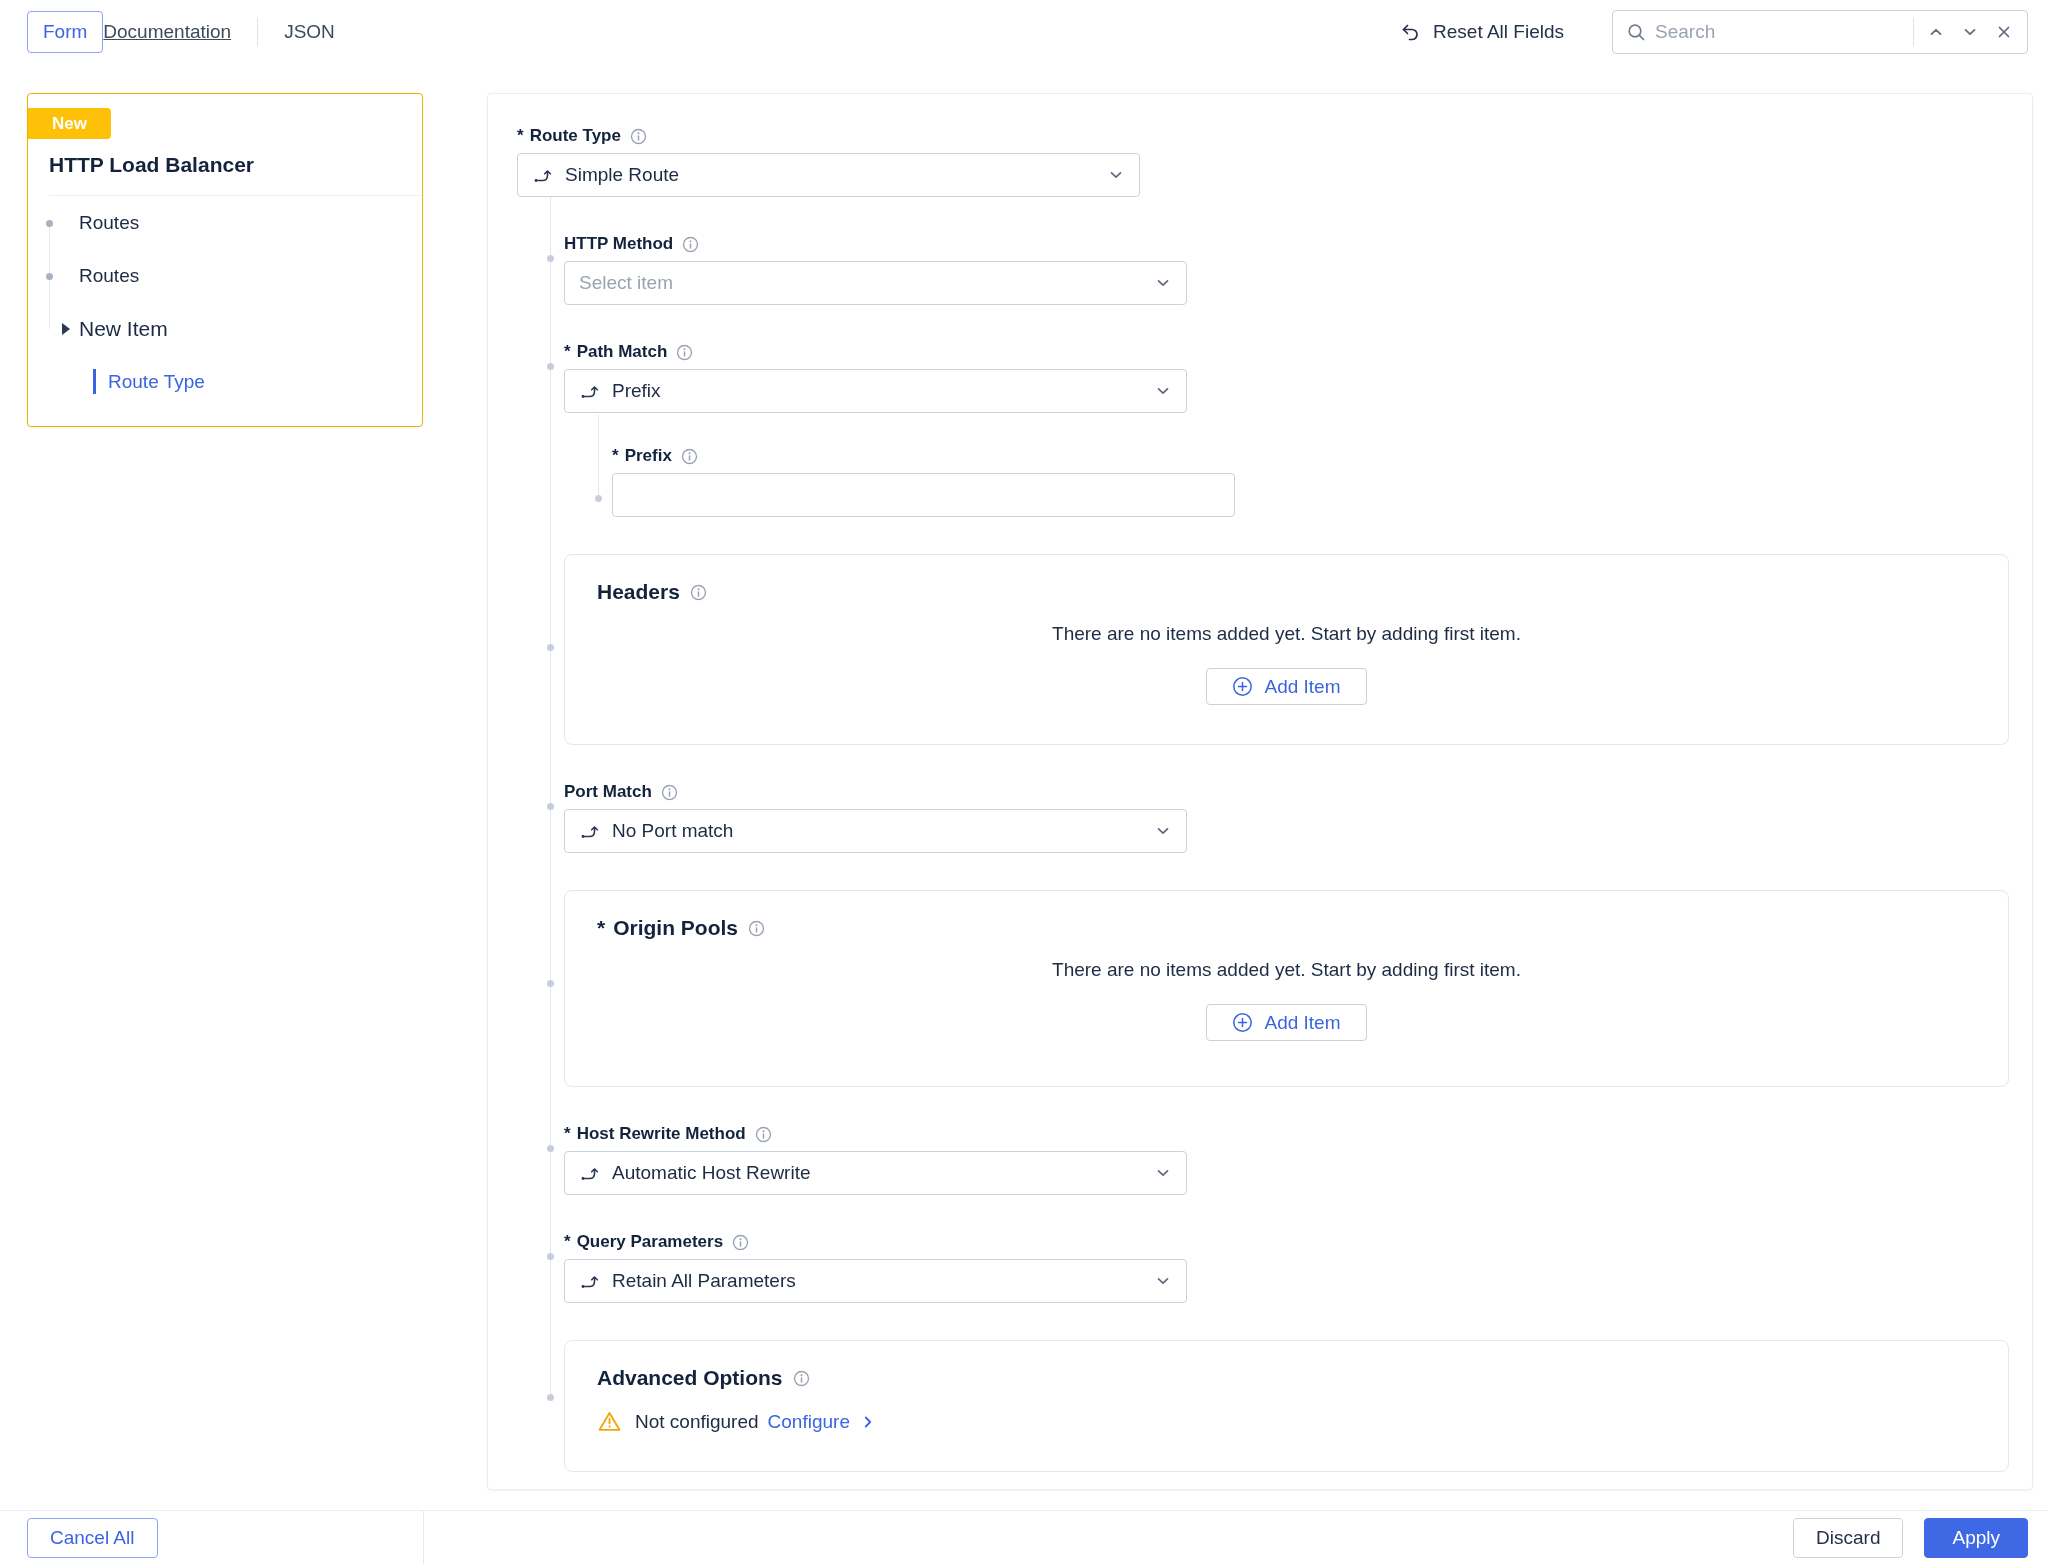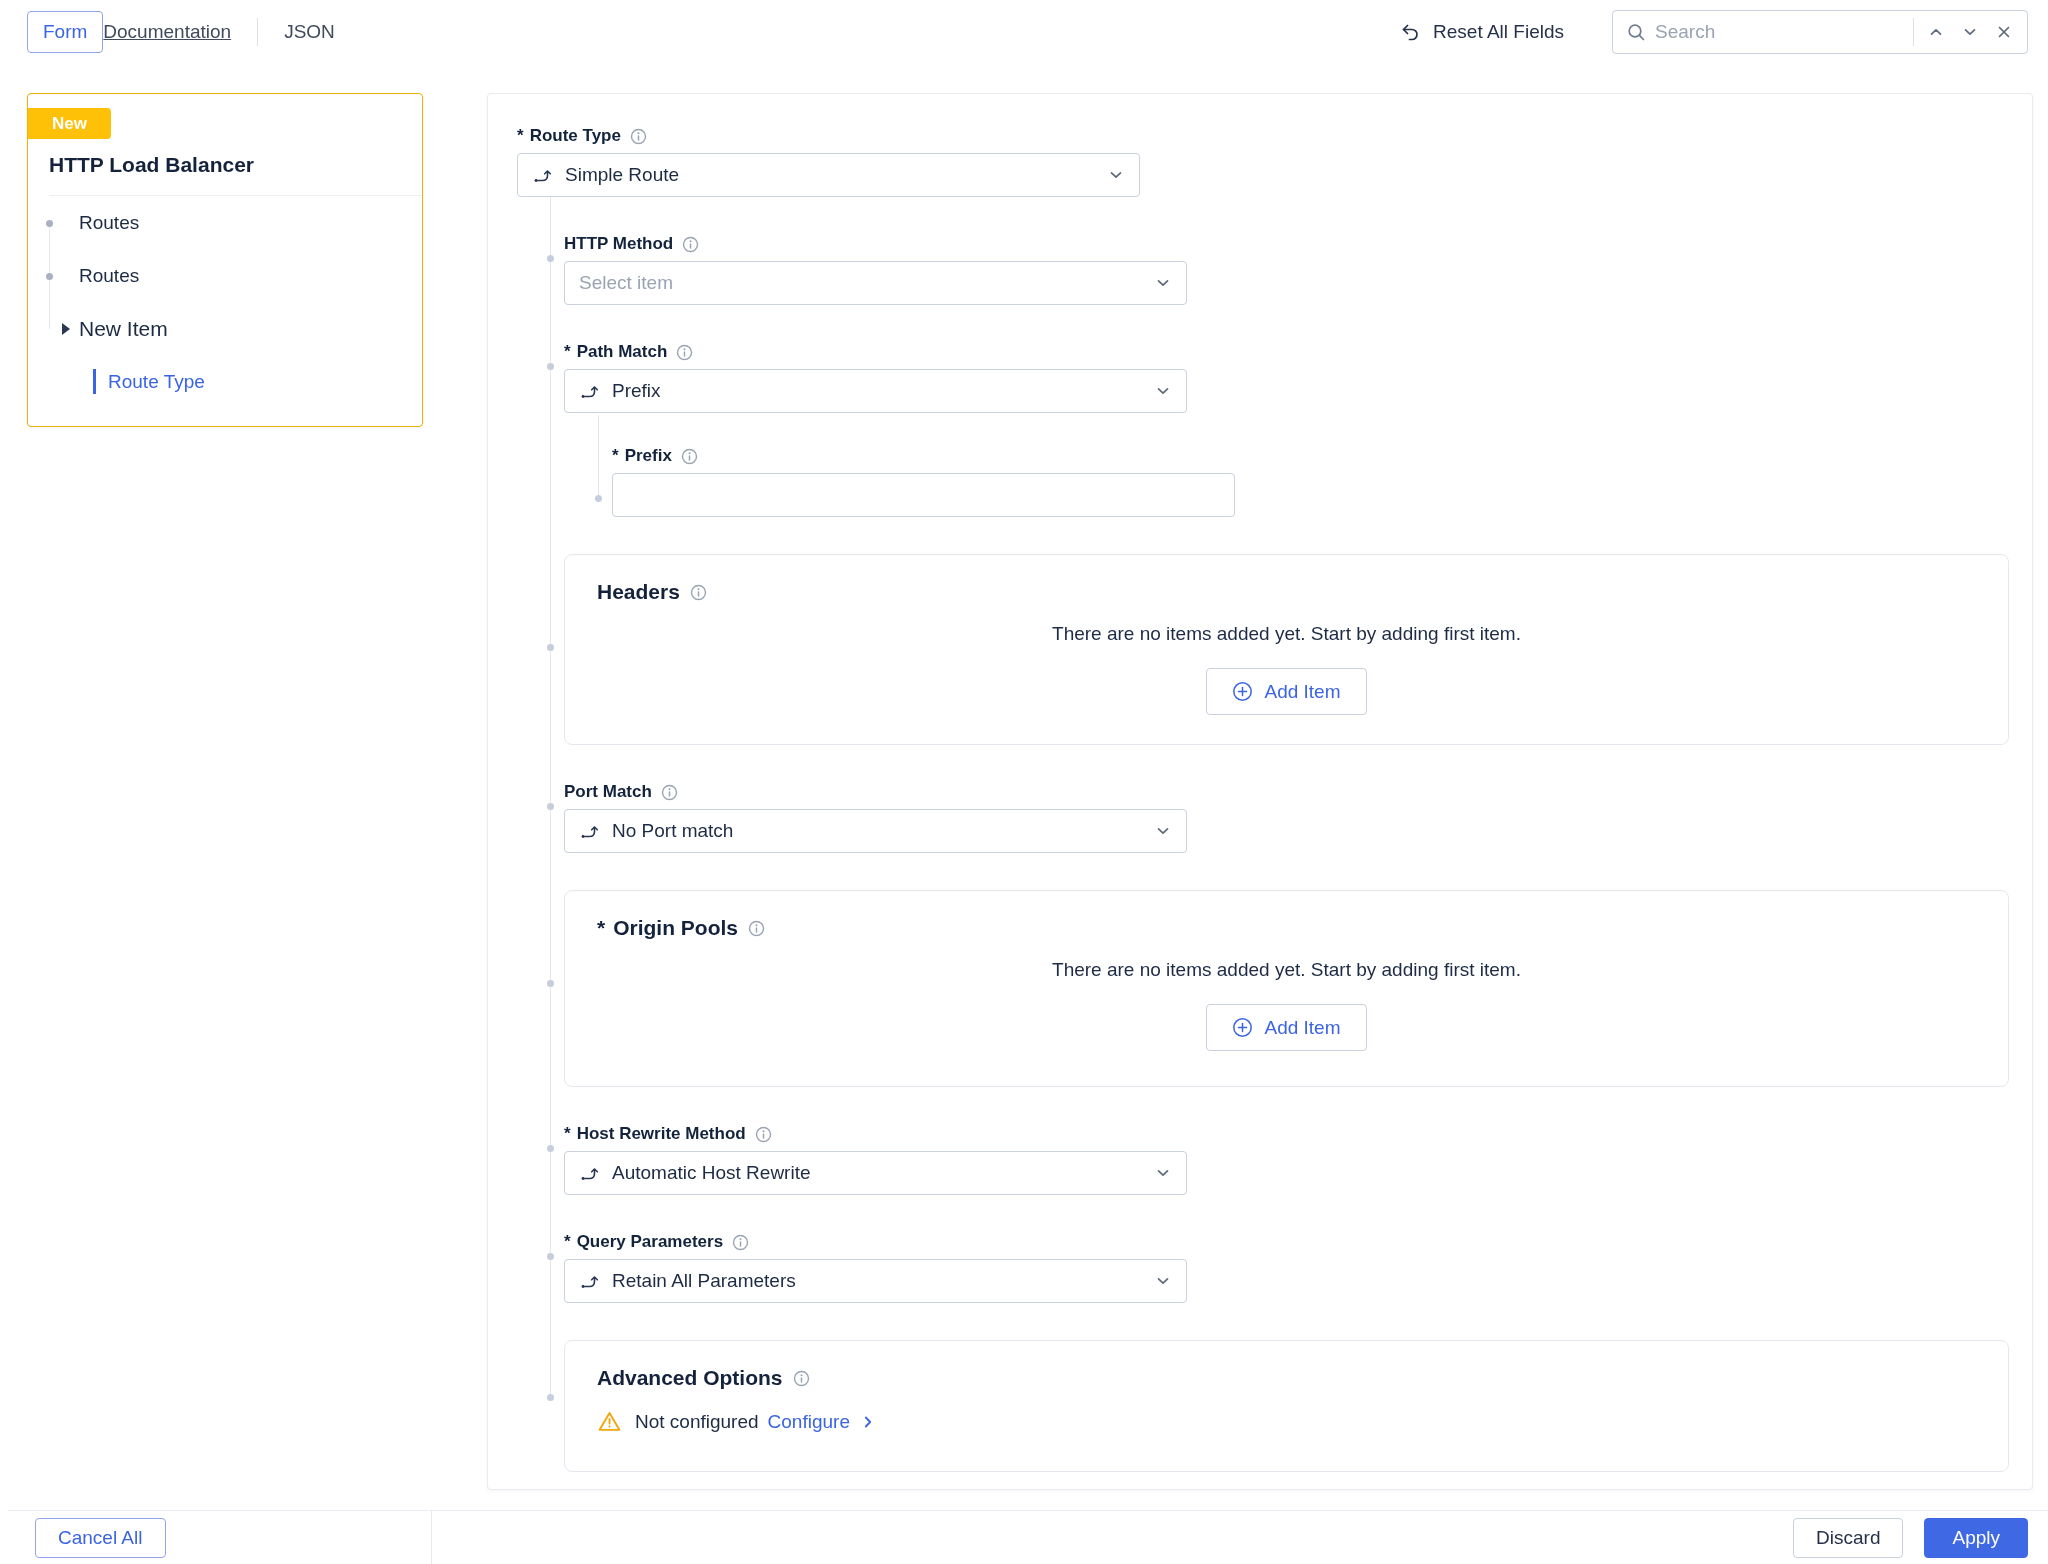--- a/index.html
+++ b/index.html
@@ -60,31 +60,31 @@
   .lvl2{display:flow-root;margin-left:48px;position:relative;}
   .lvl2::before{content:'';position:absolute;left:-14px;top:2px;height:80px;width:1px;background:#e2e6ed;}
   .node2{position:relative;margin-top:32px;}
   .node2::before{content:'';position:absolute;left:-17px;top:50px;width:7px;height:7px;border-radius:50%;background:#c6cedb;}
 
   .section-box{width:1445px;border:1px solid #e4e8ee;border-radius:8px;padding:24px 32px 28px;background:#fff;}
   .btitle{display:flex;align-items:center;font-size:21px;font-weight:600;color:#15223c;line-height:26px;}
   .btitle .req{margin-right:8px;font-weight:600;}
   .btitle .info{margin-left:10px;display:flex;align-items:center;}
   .empty-text{text-align:center;font-size:19px;color:#1d2b44;margin-top:18px;}
-  .add-btn{display:flex;align-items:center;gap:11px;margin:23px auto 0;height:47px;padding:0 25px;background:#fff;border:1px solid #c9d1dc;border-radius:4px;color:#3b64e3;font-size:19px;font-family:inherit;cursor:pointer;}
+  .add-btn{display:flex;align-items:center;gap:11px;margin:23px auto 0;height:37px;padding:0 25px;background:#fff;border:1px solid #c9d1dc;border-radius:4px;color:#3b64e3;font-size:19px;font-family:inherit;cursor:pointer;}
   .sec-headers{min-height:191px;}
   .sec-origin{min-height:197px;}
   .sec-adv{min-height:132px;}
   .adv-row{display:flex;align-items:center;margin-top:18px;font-size:19px;color:#1d2b44;}
   .adv-row .warn{display:flex;margin-right:13px;}
   .adv-link{color:#3b64e3;margin-left:9px;cursor:pointer;display:flex;align-items:center;background:none;border:none;font-size:19px;font-family:inherit;}
   .adv-link .chevr{margin-left:9px;display:flex;}
 
   
-  .footer{position:absolute;left:8px;right:0;bottom:0;height:54px;background:#fff;border-top:1px solid #e9ecf1;display:flex;align-items:center;padding:0 20px 0 27px;}
+  .footer{position:absolute;left:0;right:0;bottom:0;height:54px;background:#fff;border-top:1px solid #e9ecf1;display:flex;align-items:center;padding:0 20px 0 27px;}
   .footer .vdiv{position:absolute;left:423px;top:0;bottom:0;width:1px;background:#e6e9ef;}
   .btn{height:40px;border-radius:4px;font-size:19px;font-family:inherit;cursor:pointer;padding:0 22px;}
   .btn-cancel{background:#fff;border:1px solid #8fa6ef;color:#3b64e3;}
   .btn-discard{background:#fff;border:1px solid #c9d1dc;color:#25304a;margin-right:21px;}
   .btn-apply{background:#3f68e4;border:1px solid #3f68e4;color:#fff;padding:0 27px;}
 </style>
 </head>
 <body>
 
 <div class="topbar">

